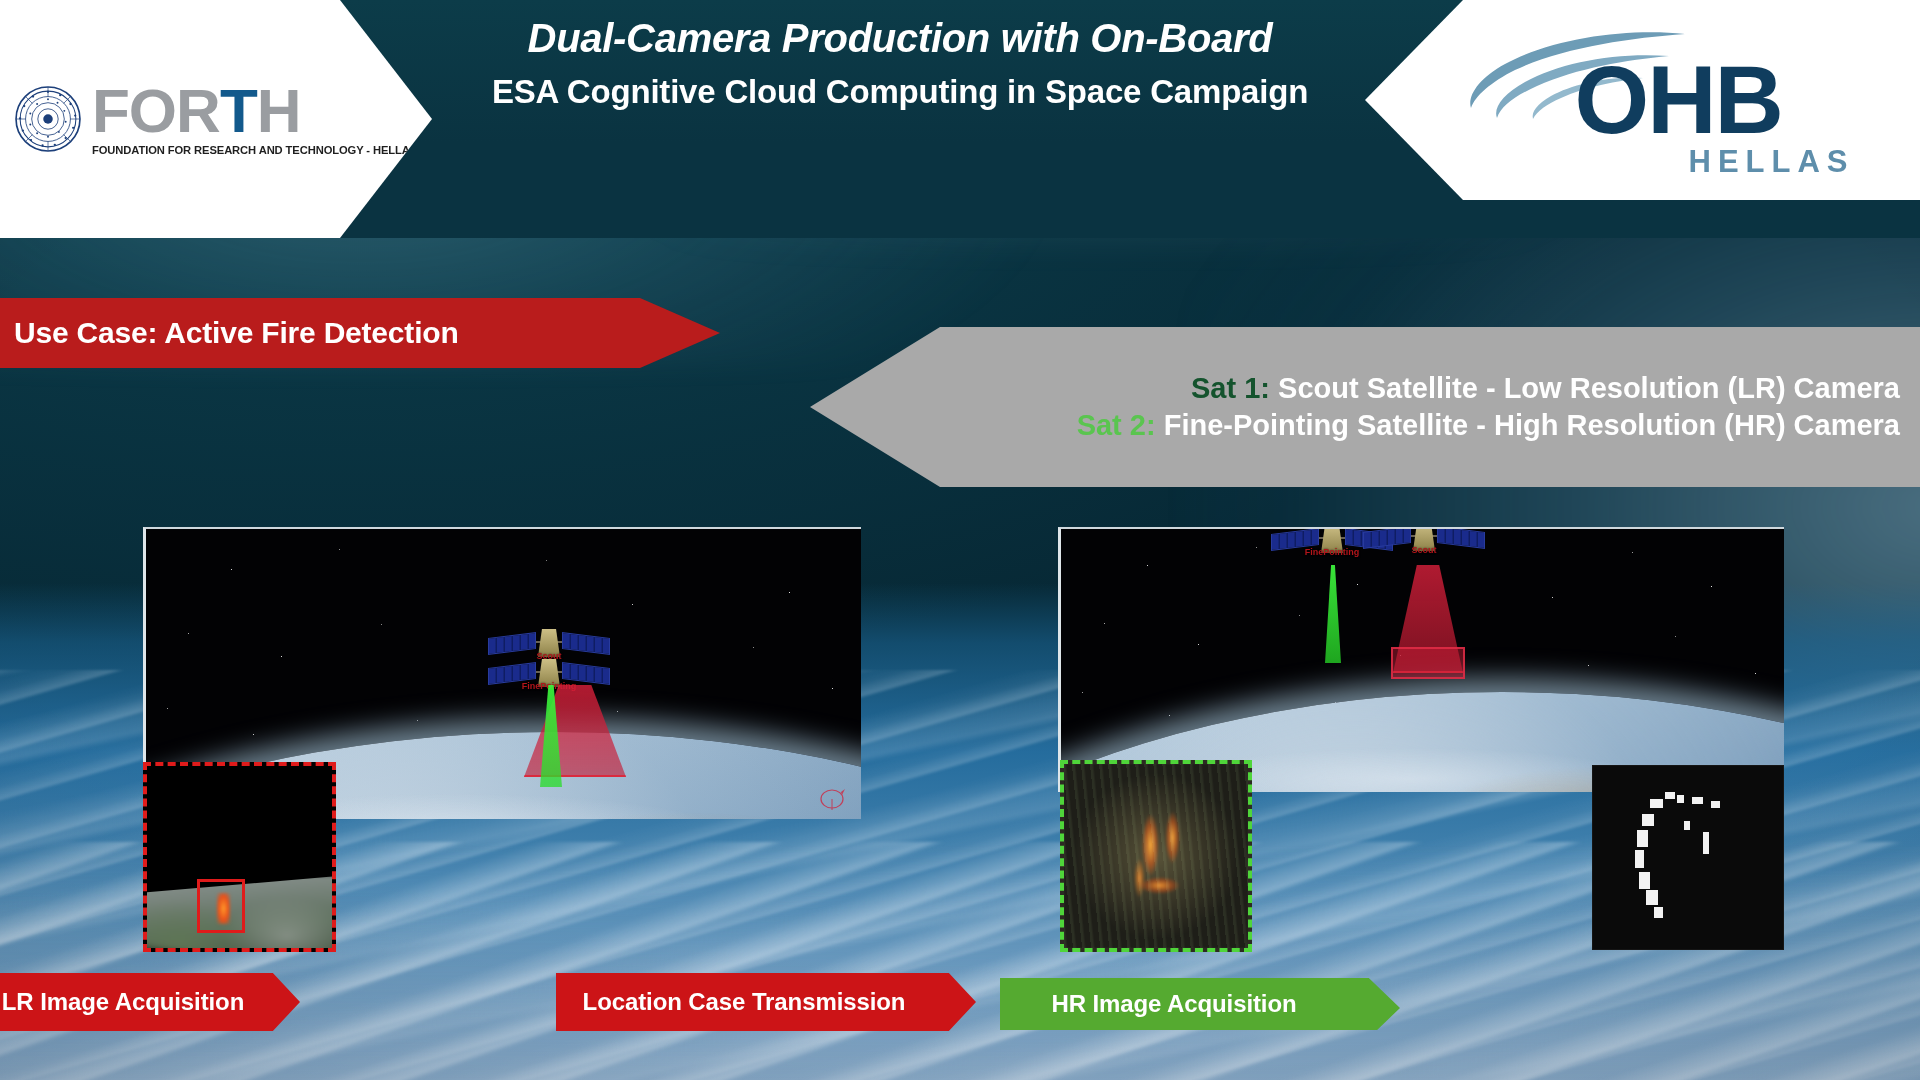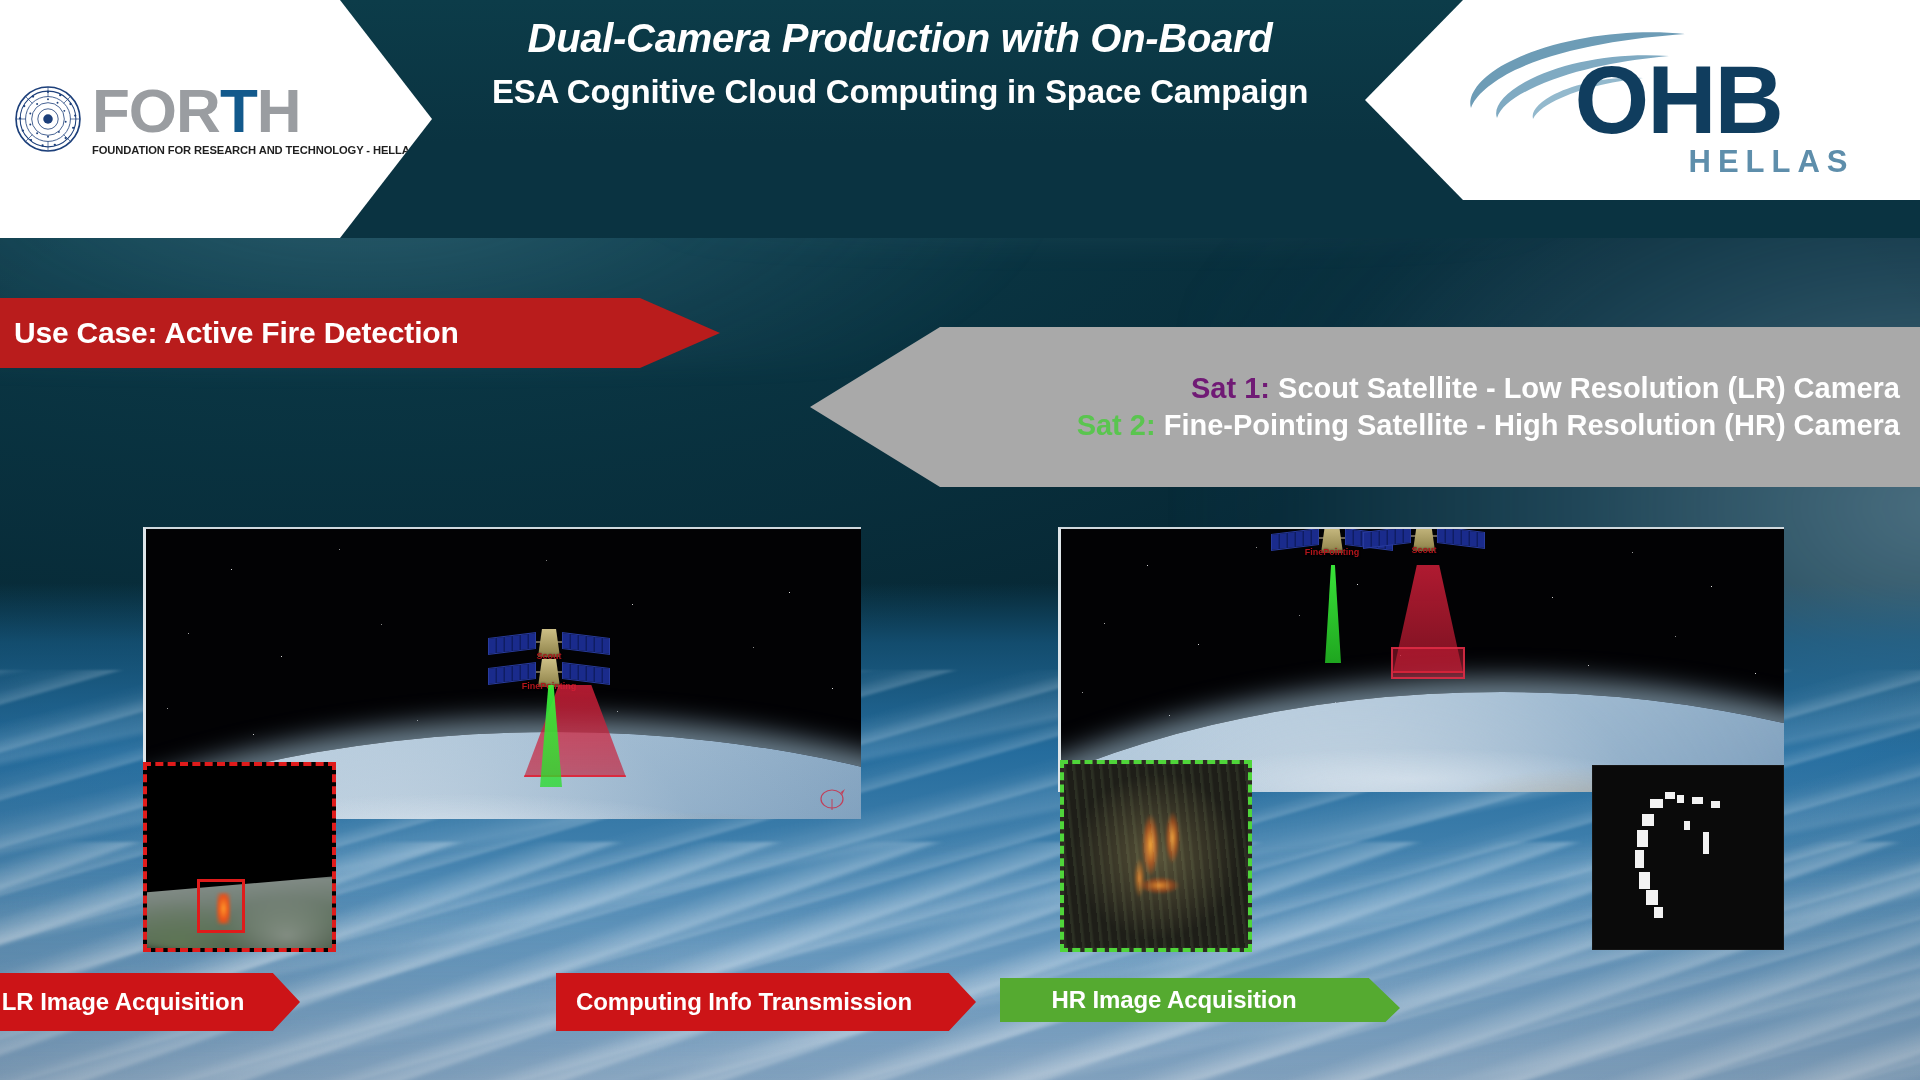--- a/index.html
+++ b/index.html
@@ -138,21 +138,21 @@
 
   
   .satbanner {
     position: absolute; right: 0; top: 327px; width: 1110px; height: 160px;
     background: #a9a9a9;
     clip-path: polygon(130px 0, 1110px 0, 1110px 160px, 130px 160px, 0 80px);
     display: flex; flex-direction: column; justify-content: center;
     align-items: flex-end; padding-right: 20px; gap: 4px;
   }
   .satline { font-size: 29px; font-weight: bold; color: #ffffff; white-space: nowrap; }
-  .satline .tag-1 { color: #701a75; }
+  .satline .tag-1 { color: #14532d; }
   .satline .tag-2 { color: #5ac54f; }
 
   
   .sim {
     position: absolute; background: #000;
     border-left: 3px solid #dfe6ea; border-top: 2px solid #cfd8dd;
     overflow: hidden;
   }
   .sim-left  { left: 143px; top: 527px; width: 718px; height: 292px; }
   .sim-right { left: 1058px; top: 527px; width: 726px; height: 265px; }
@@ -305,21 +305,21 @@
   .arrow-red   { background: #cc1417; }
   .arrow-green { background: #55aa30; }
   .arrow-label { position: relative; z-index: 2; letter-spacing: -0.1px; }
 
   .ar1 { left: -10px;  top: 973px;  width: 310px; height: 58px; font-size: 24px;
          clip-path: polygon(0 0, 266px 0, 266px -18px, 310px 29px, 266px 76px, 266px 58px, 0 58px); }
   .ar2 { left: 336px;  top: 973px;  width: 276px; height: 58px; font-size: 24px;
          clip-path: polygon(0 0, 232px 0, 232px -18px, 276px 29px, 232px 76px, 232px 58px, 0 58px); }
   .ar3 { left: 556px;  top: 973px;  width: 420px; height: 58px; font-size: 24px;
          clip-path: polygon(0 0, 376px 0, 376px -18px, 420px 29px, 376px 76px, 376px 58px, 0 58px); }
-  .ar4 { left: 1000px; top: 978px;  width: 400px; height: 44px; font-size: 24px;
+  .ar4 { left: 1000px; top: 978px;  width: 400px; height: 52px; font-size: 24px;
          clip-path: polygon(0 0, 348px 0, 348px -20px, 400px 30px, 348px 80px, 348px 60px, 0 60px); }
   .ar5 { left: 1384px; top: 984px;  width: 420px; height: 60px; font-size: 24px;
          clip-path: polygon(0 0, 420px 0, 420px 60px, 0 60px); }
 
   .ar1 .arrow-label { margin-right: 44px; }
   .ar2 .arrow-label { margin-right: 44px; }
   .ar3 .arrow-label { margin-right: 44px; }
   .ar4 .arrow-label { margin-right: 52px; }
 </style>
 </head>
@@ -494,19 +494,19 @@
     <div class="mask-blob" style="left:52%;  top:17%;  width:6%;  height:4%;"></div>
     <div class="mask-blob" style="left:62%;  top:19%;  width:5%;  height:4%;"></div>
     <div class="mask-blob" style="left:58%;  top:36%;  width:3%;  height:12%;"></div>
     <div class="mask-blob" style="left:48%;  top:30%;  width:3%;  height:5%;"></div>
   </div>
 
   <div class="arrow arrow-red ar1">
     <span class="arrow-label">LR Image Acquisition</span>
   </div>
   <div class="arrow arrow-red ar3">
-    <span class="arrow-label">Computing Info Transmission</span>
+    <span class="arrow-label">Location Case Transmission</span>
   </div>
   <div class="arrow arrow-green ar4">
     <span class="arrow-label">HR Image Acquisition</span>
   </div>
 
 </div>
 
 </body></html>

